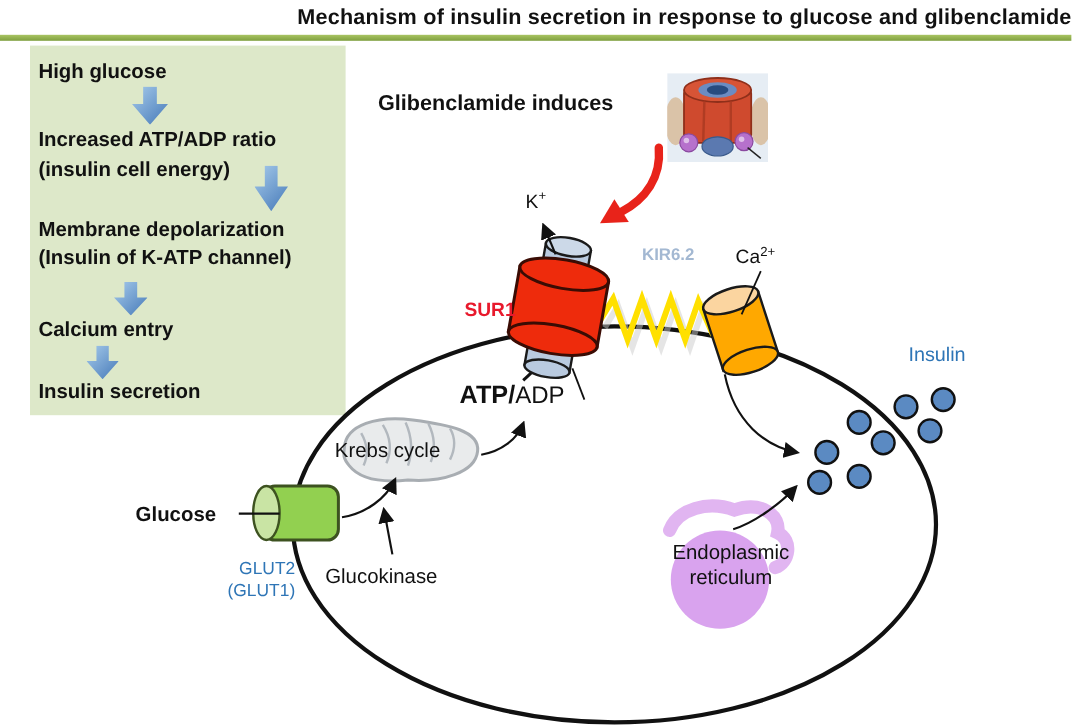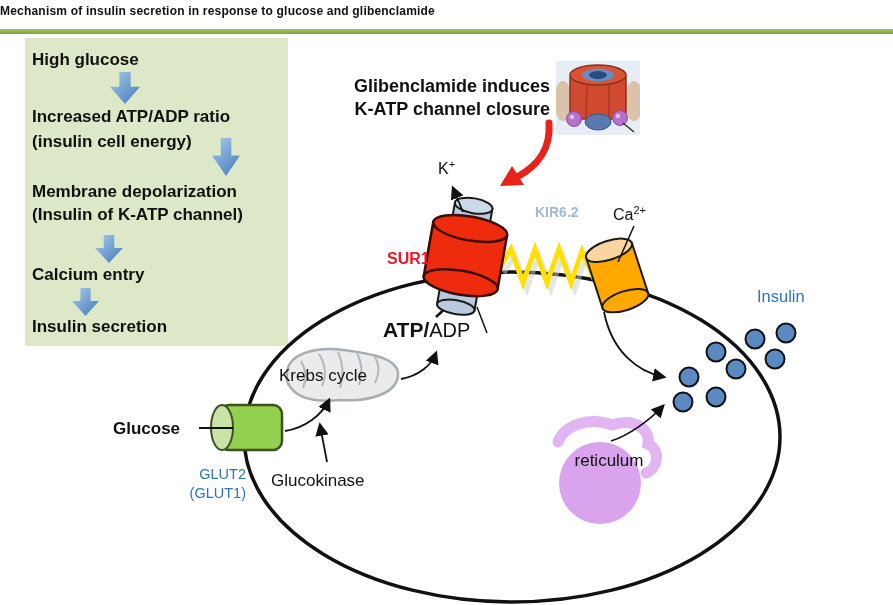--- a/index.html
+++ b/index.html
@@ -1,27 +1,27 @@
 <!DOCTYPE html>
 <html style="--accent-green: #7f9f3f; --box-bg: #dde8c9; --arrow-blue: #5b9bd5; --channel-red: #ee2b0c; --kir-blue: #b9cadf; --kir-top: #ccd9e8; --kir-label: #a3b8d2; --sur-red: #e8192c; --orange: #ffa800; --orange-top: #fbd5a0; --glut-green: #92d050; --glut-green-light: #c9e4a4; --zigzag-yellow: #ffe000; --granule-blue: #5b8ac2; --er-purple: #d9a3ee; --mito-gray: #e9ebec; --blue-text: #2e75b6; --red-arrow: #e8231a;"><head>
 <meta charset="utf-8">
 <style>
   html,body{margin:0;padding:0;background:#fff;}
   body{width:893px;height:605px;position:relative;overflow:hidden;
        font-family:"Liberation Sans",sans-serif;color:#111;}
   .abs{position:absolute;}
-  .diagram-title{left:0;right:0;top:4px;text-align:left;
-       font-size:12px;font-weight:bold;letter-spacing:.2px;}
+  .diagram-title{left:0;right:0;top:4px;text-align:right;
+       font-size:18px;font-weight:bold;letter-spacing:.2px;}
   .title-rule{left:0;top:29px;width:893px;height:5px;
        background:linear-gradient(#a9c462,var(--accent-green));}
   .flow-panel{left:5px;top:38px;width:263px;height:308px;background:var(--box-bg);margin-left:20px;}
   .flow-line{position:absolute;left:7px;font-size:17px;font-weight:bold;white-space:nowrap;}
   .flow-arrow{position:absolute;background:linear-gradient(135deg,#9dc3e6 10%,#4f81bd 90%);
        clip-path:polygon(31% 0,69% 0,69% 46%,100% 46%,50% 100%,0 46%,31% 46%);}
-  .note{left:315px;top:75px;width:235px;text-align:right;
+  .note{left:315px;top:75px;width:235px;text-align:left;
        font-size:18px;font-weight:bold;line-height:23px;}
   .lbl{position:absolute;font-size:17px;white-space:nowrap;}
   sup{font-size:11px;}
   .k-ion{left:438px;top:158px;font-size:16px;}
   .kir{left:487px;top:204px;font-size:14px;font-weight:bold;color:var(--kir-label);margin-left:48px;}
   .sur{left:387px;top:250px;font-size:16px;font-weight:bold;color:var(--sur-red);}
   .ca-ion{left:613px;top:204px;font-size:16px;}
   .insulin{left:757px;top:287px;font-size:16.5px;color:var(--blue-text);}
   .atp{left:383px;top:318px;font-size:20px;}
   .atp b{font-size:21px;}
@@ -48,21 +48,20 @@
   <div class="flow-line" style="top:144px">Membrane depolarization</div>
   <div class="flow-line" style="top:167px">(Insulin of K-ATP channel)</div>
   <div class="flow-arrow" style="left:70px;top:197px;width:28px;height:28px"></div>
   <div class="flow-line" style="top:227px">Calcium entry</div>
   <div class="flow-arrow" style="left:47px;top:250px;width:27px;height:28px"></div>
   <div class="flow-line" style="top:279px">Insulin secretion</div>
 </div>
 
 <div class="abs note">
   <div>Glibenclamide induces</div>
-  <div>K-ATP channel closure</div>
 </div>
 
 <svg width="84" height="74" style="left:556px;top:61px" viewBox="0 0 84 74">
   <rect x="0" y="0" width="84" height="74" fill="#e6edf4"></rect>
   <ellipse cx="7" cy="40" rx="9" ry="20" fill="#cfa169" opacity="0.55"></ellipse>
   <ellipse cx="78" cy="40" rx="9" ry="20" fill="#cfa169" opacity="0.55"></ellipse>
   <rect x="14" y="10" width="56" height="48" rx="7" fill="#cf4a2e" stroke="#8f2f1a" stroke-width="1.5"></rect>
   <ellipse cx="42" cy="14" rx="28" ry="10" fill="#d75436" stroke="#8f2f1a" stroke-width="1.5"></ellipse>
   <ellipse cx="42" cy="14" rx="16" ry="6.5" fill="#6b8cc2"></ellipse>
   <ellipse cx="42" cy="14" rx="9" ry="4" fill="#274b80"></ellipse>
@@ -168,14 +167,15 @@
 <div class="lbl insulin">Insulin</div>
 <div class="lbl atp"><b>ATP/</b><span>ADP</span></div>
 <div class="lbl krebs">Krebs cycle</div>
 <div class="lbl glucose">Glucose</div>
 <div class="lbl glut">
   <div>GLUT2</div>
   <div>(GLUT1)</div>
 </div>
 <div class="lbl glucokinase">Glucokinase</div>
 <div class="lbl er">
+  <div>Endoplasmic</div>
   <div>reticulum</div>
 </div>
 
 </body></html>

